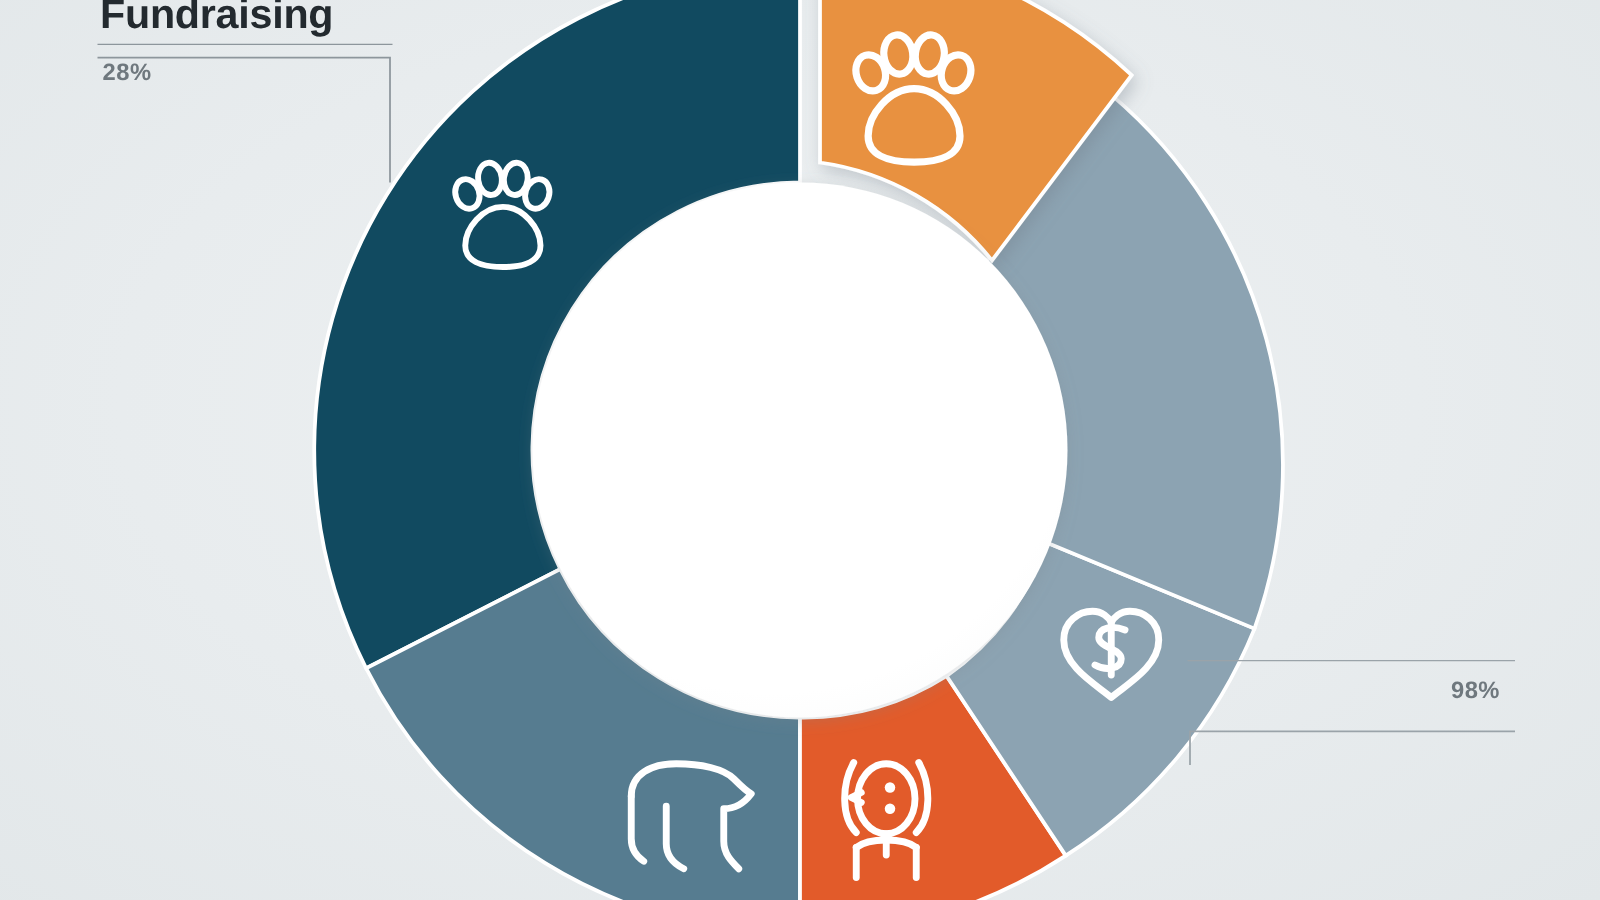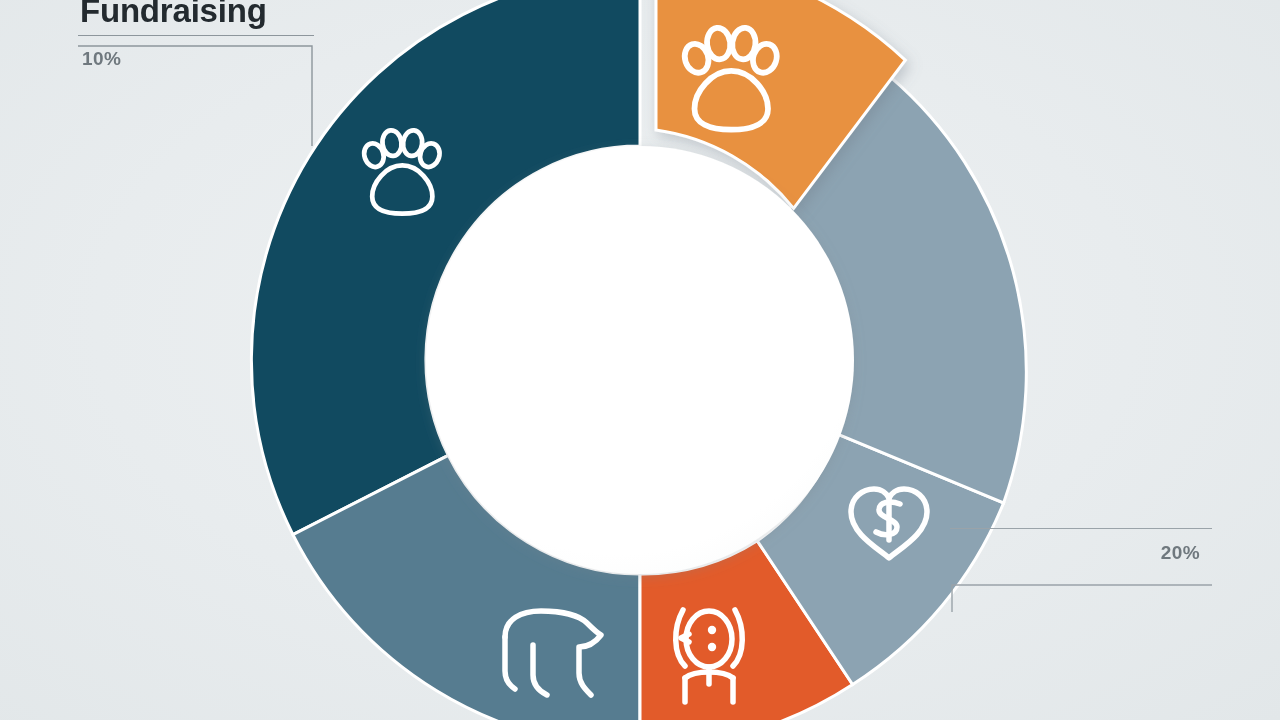--- a/index.html
+++ b/index.html
@@ -244,21 +244,21 @@
   <svg id="leader-svg" viewBox="0 0 1280 720">
 
     <path fill="none" stroke="#8d969c" stroke-width="1.4" d="M 78 46 L 312 46 L 312 146"></path>
 
     <path fill="none" stroke="#9aa3a9" stroke-width="1.4" d="M 1212 585 L 952 585 L 952 612"></path>
   </svg>
 
   <div class="callout" id="callout-fundraising">
     <div class="callout-title">Fundraising</div>
     <div class="rule"></div>
-    <div class="callout-pct">10%</div>
+    <div class="callout-pct">28%</div>
   </div>
 
   <div class="callout" id="callout-advocacy">
     <div class="rule"></div>
-    <div class="callout-pct">20%</div>
+    <div class="callout-pct">98%</div>
   </div>
 
 </div>
 
 </body></html>

